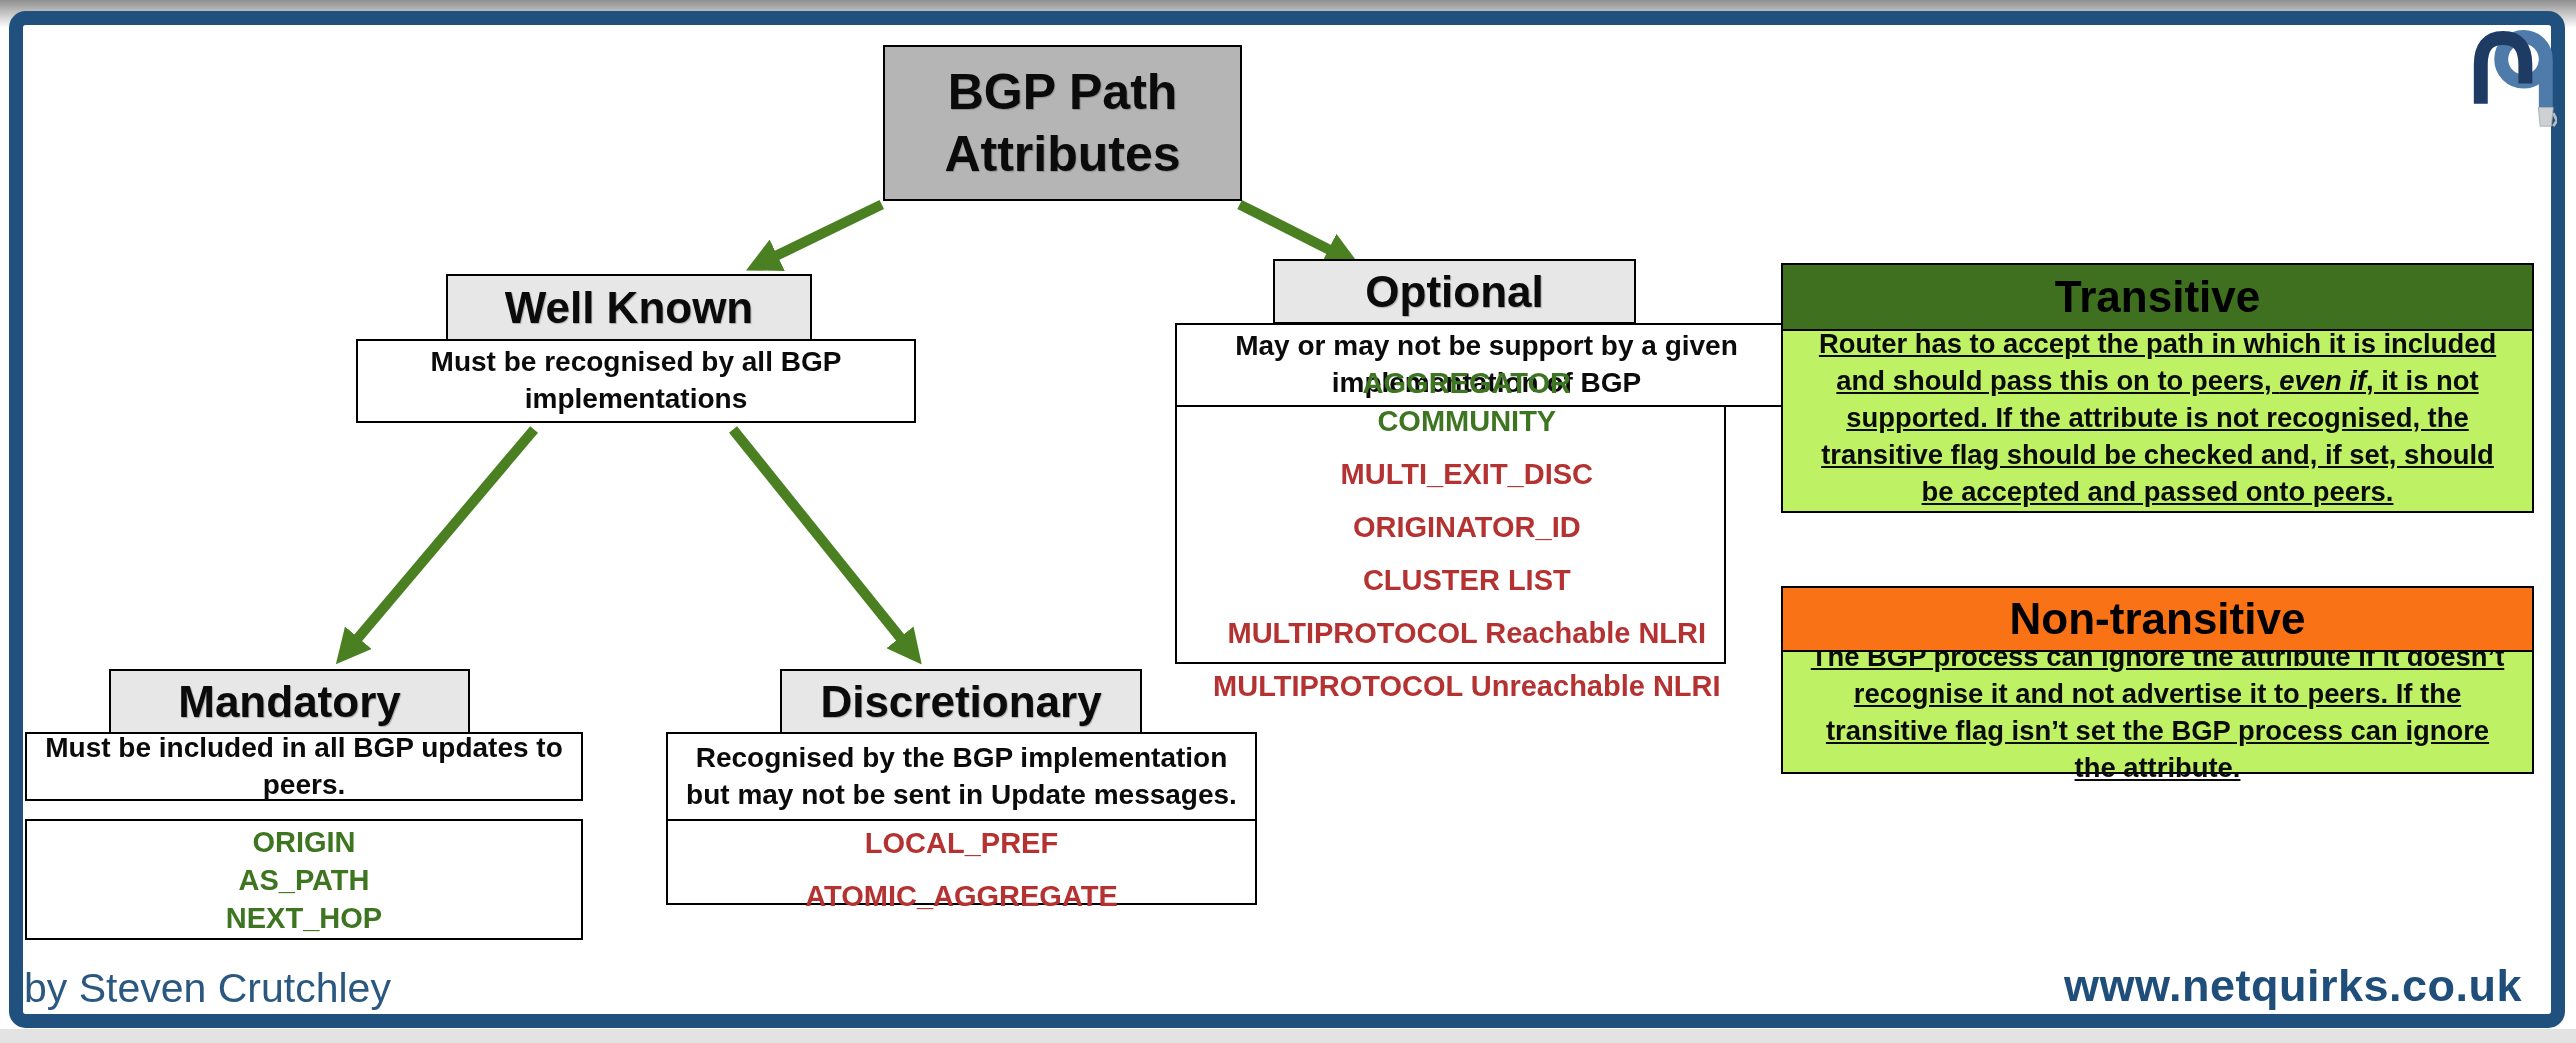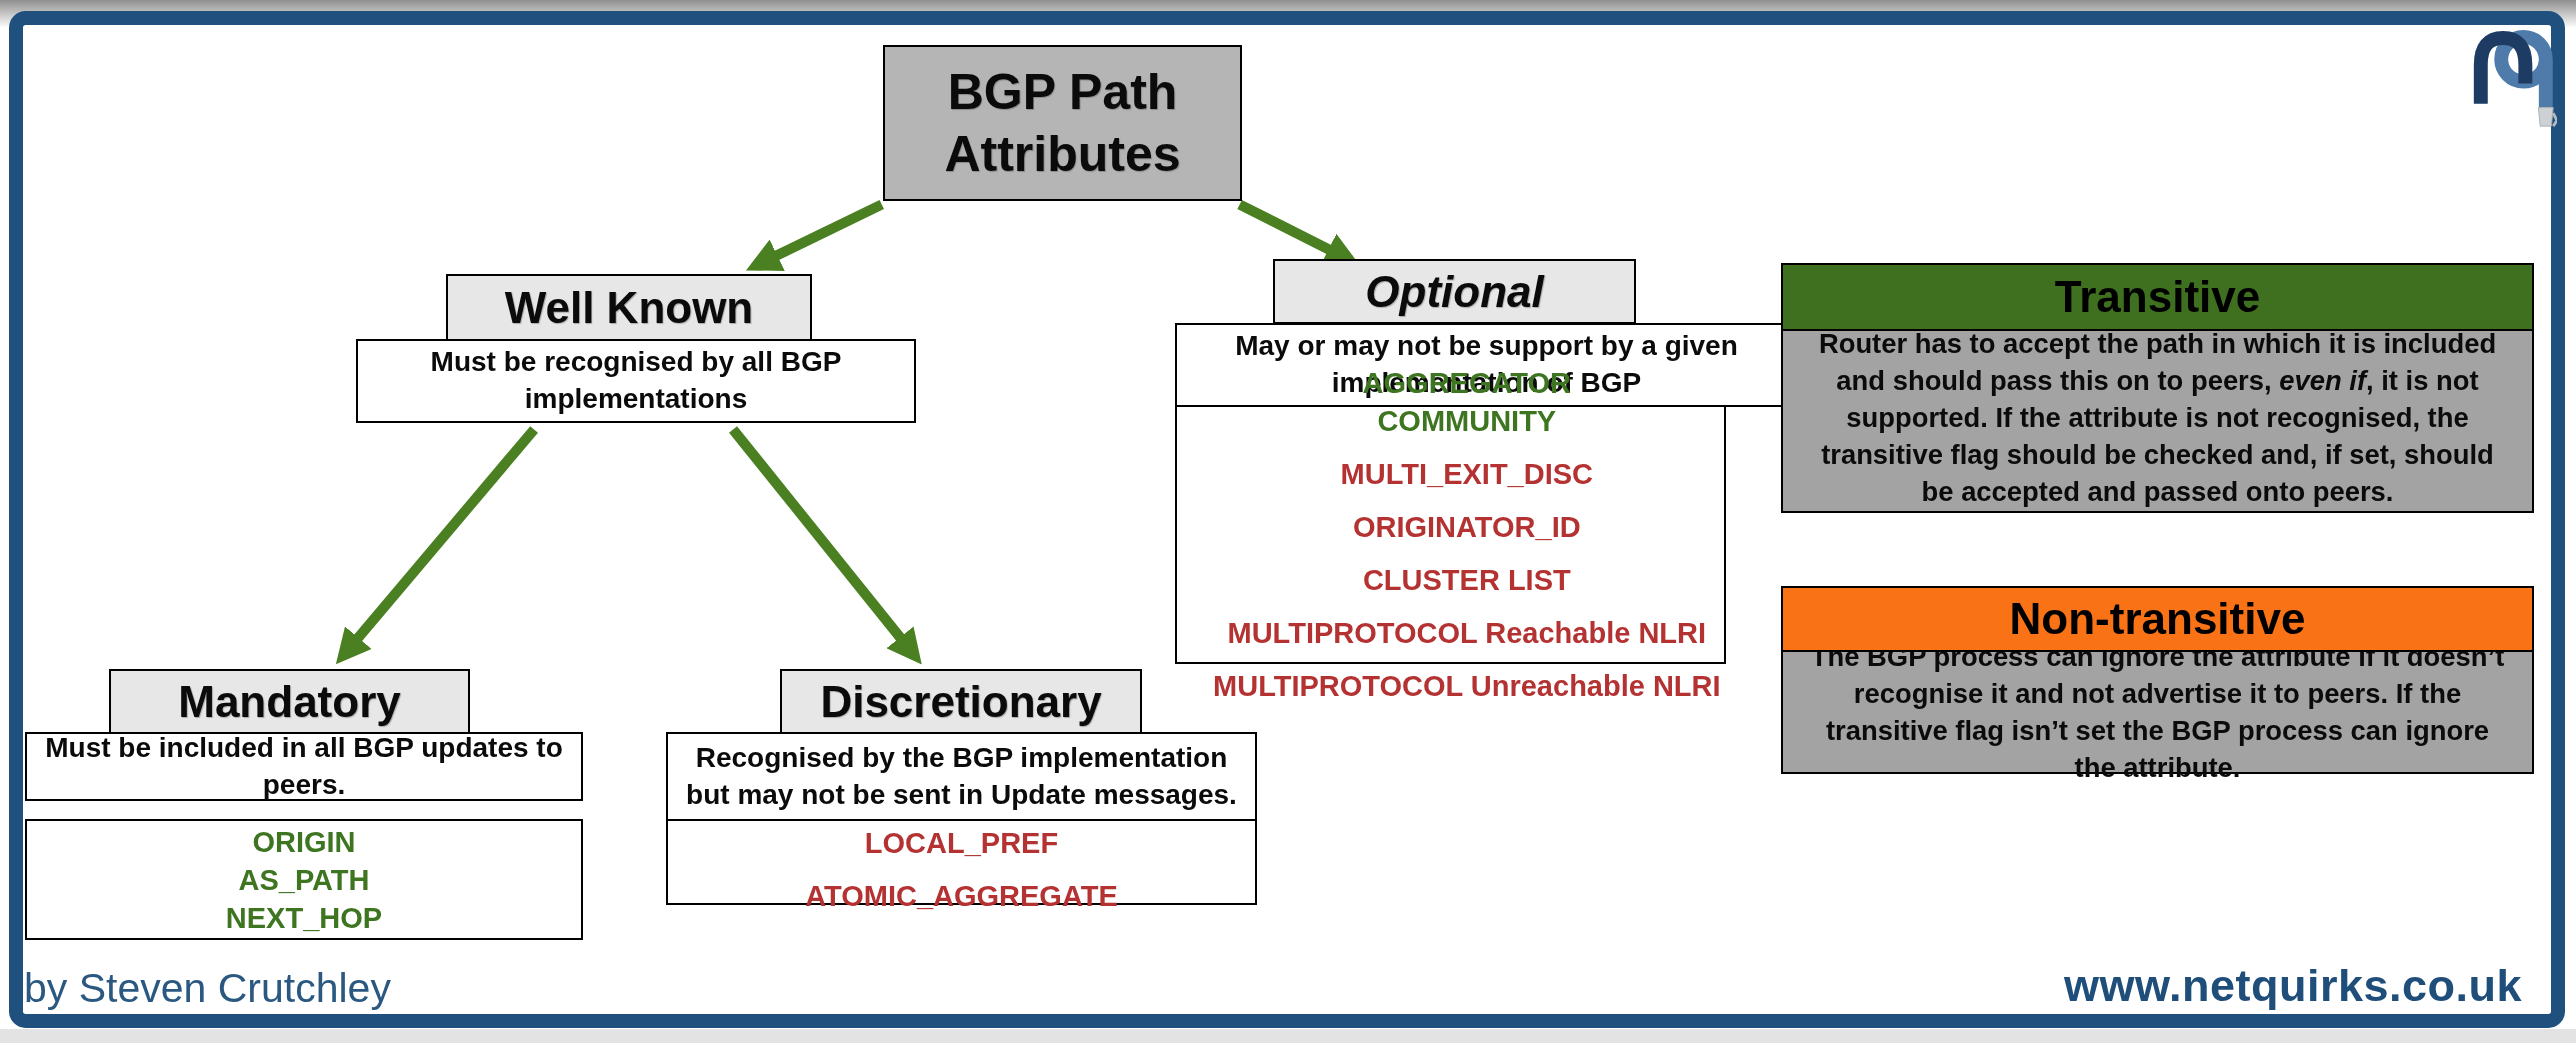--- a/index.html
+++ b/index.html
@@ -23,22 +23,22 @@
     text-shadow:0.9px 0.9px 0.9px rgba(60,60,60,.35);}
   .desc{background:#ffffff;font-size:28px;font-weight:700;line-height:1.32;z-index:3;
     padding:5.6px 16.7px;}
   .list{background:#ffffff;z-index:3;flex-direction:column;padding:3.7px 7.4px;}
   .attr{font-size:29px;font-weight:700;line-height:38px;white-space:nowrap;}
   [data-color="green"]{color:#3E7520;}
   [data-color="red"]{color:#B43231;margin-top:15px;}
   .flag-header{font-size:44px;font-weight:700;z-index:4;color:#000;}
   .flag-green{background:#3E701F;}
   .flag-red{background:#f97316;}
-  .flag-body{background:#a3a3a3;font-size:27.4px;font-weight:700;line-height:37px;
-    z-index:3;padding:7.4px 24px;}
+  .flag-body{background:#bef264;font-size:27.4px;font-weight:700;line-height:37px;
+    z-index:3;padding:7.4px 24px;text-decoration:underline;}
   .arrows{position:absolute;left:0;top:0;z-index:2;}
   .credit{position:absolute;left:24px;top:965px;font-size:41px;color:#2A5880;z-index:3;}
   .website{position:absolute;right:54px;top:960px;font-size:45px;font-weight:700;
     color:#1F4E7B;z-index:3;letter-spacing:0.5px;}
   .logo{position:absolute;left:2464px;top:24px;z-index:3;}
 </style>
 </head>
 <body>
 
 <div class="stage">
@@ -62,21 +62,21 @@
     <span>BGP Path Attributes</span>
   </div>
 
   <div class="box cat-header" style="left:446px;top:274px;width:366px;height:67px;">
     <span>Well Known</span>
   </div>
   <div class="box desc" style="left:356px;top:339px;width:560px;height:84px;">
     <span>Must be recognised by all BGP implementations</span>
   </div>
 
-  <div class="box cat-header" style="left:1273px;top:259px;width:363px;height:65px;font-style:italic;">
+  <div class="box cat-header" style="left:1273px;top:259px;width:363px;height:65px;">
     <span>Optional</span>
   </div>
   <div class="box desc" style="left:1175px;top:323px;width:623px;height:84px;">
     <span>May or may not be support by a given implementation of BGP</span>
   </div>
   <div class="box list" style="left:1175px;top:405px;width:551px;height:259px;padding-left:40px;">
     <div class="attr" data-color="green">AGGREGATOR</div>
     <div class="attr" data-color="green">COMMUNITY</div>
     <div class="attr" data-color="red">MULTI_EXIT_DISC</div>
     <div class="attr" data-color="red">ORIGINATOR_ID</div>

